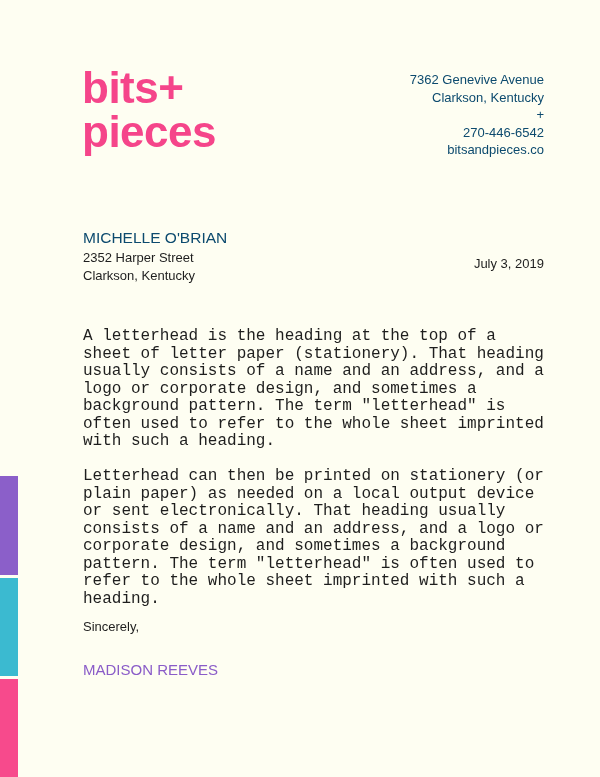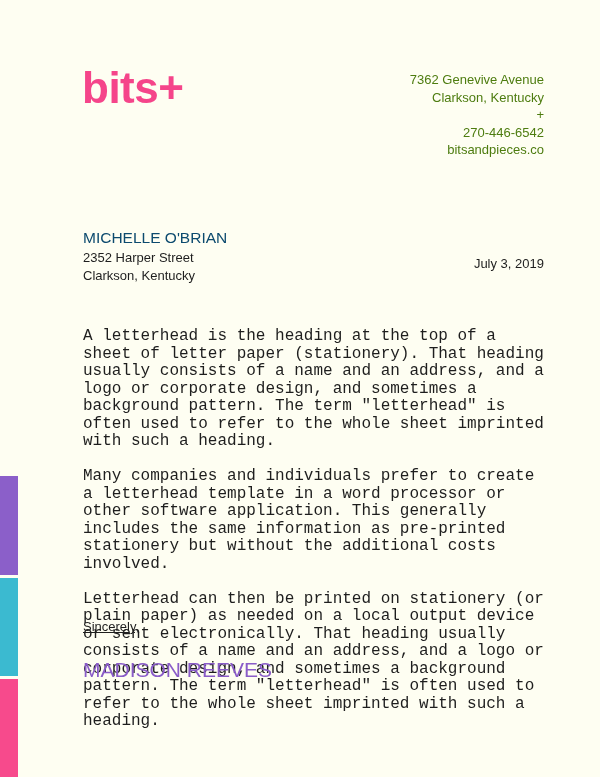--- a/index.html
+++ b/index.html
@@ -10,59 +10,59 @@
       color: #1e1e1e;
     }
     .logo {
       position: absolute; left: 82px; top: 66px;
       color: #f5458a; font-family: Liberation Sans, sans-serif; font-weight: bold;
       font-size: 44px; line-height: 44px; letter-spacing: -0.5px;
     }
     .logo div { height: 44px; }
     .contact {
       position: absolute; right: 56px; top: 71px; text-align: right;
-      color: #4d7c0f; font-size: 13px; line-height: 17.5px; margin-left: 48px;
+      color: #0c4a6e; font-size: 13px; line-height: 17.5px; margin-left: 48px;
     }
     .recipient { position: absolute; left: 83px; top: 228px; font-size: 13px; line-height: 18px; }
     .recipient .name { color: #0c4a6e; font-size: 15.5px; line-height: 20px; margin-bottom: 1px; }
     .date { position: absolute; right: 56px; top: 255px; font-size: 13px; line-height: 18px; }
     .body { position: absolute; left: 83px; top: 328px; width: 470px; font-size: 16px; line-height: 17.5px; font-family: Liberation Mono, monospace; }
     .body p { margin: 0 0 17.5px 0; }
-    .closing { position: absolute; left: 83px; top: 618px; font-size: 13px; line-height: 18px; text-decoration: underline; }
+    .closing { position: absolute; left: 83px; top: 618px; font-size: 13px; line-height: 18px; }
     .signer { position: absolute; left: 83px; top: 660px; color: #8a5cc8; }
-    .signer .sname { font-size: 21px; line-height: 20px; text-align: center; }
+    .signer .sname { font-size: 15px; line-height: 20px; text-align: center; }
     .signer .stitle { font-size: 13px; line-height: 18px; font-weight: bold; }
     .bar { position: absolute; left: 0; width: 18px; }
   </style>
 </head>
 <body>
 
 <div class="logo">
   <div>bits+</div>
+  <div>pieces</div>
 </div>
 
 <div class="contact">
   <div>7362 Genevive Avenue</div>
   <div>Clarkson, Kentucky</div>
   <div>+</div>
   <div>270-446-6542</div>
   <div>bitsandpieces.co</div>
 </div>
 
 <div class="recipient">
   <div class="name">MICHELLE O'BRIAN</div>
   <div>2352 Harper Street</div>
   <div>Clarkson, Kentucky</div>
 </div>
 
 <div class="date">July 3, 2019</div>
 
 <div class="body">
   <p>A letterhead is the heading at the top of a sheet of letter paper (stationery). That heading usually consists of a name and an address, and a logo or corporate design, and sometimes a background pattern. The term "letterhead" is often used to refer to the whole sheet imprinted with such a heading.</p>
-  <p>Many companies and individuals prefer to create a letterhead template in a word processor or other software application. This generally includes the same information as pre-printed stationery but without the additional costs involved.</p>
   <p>Letterhead can then be printed on stationery (or plain paper) as needed on a local output device or sent electronically. That heading usually consists of a name and an address, and a logo or corporate design, and sometimes a background pattern. The term "letterhead" is often used to refer to the whole sheet imprinted with such a heading.</p>
 </div>
 
 <div class="closing">Sincerely,</div>
 
 <div class="signer">
   <div class="sname">MADISON REEVES</div>
 </div>
 
 <div class="bar" style="top:476px;height:99px;background:#8b5fc9;"></div>

